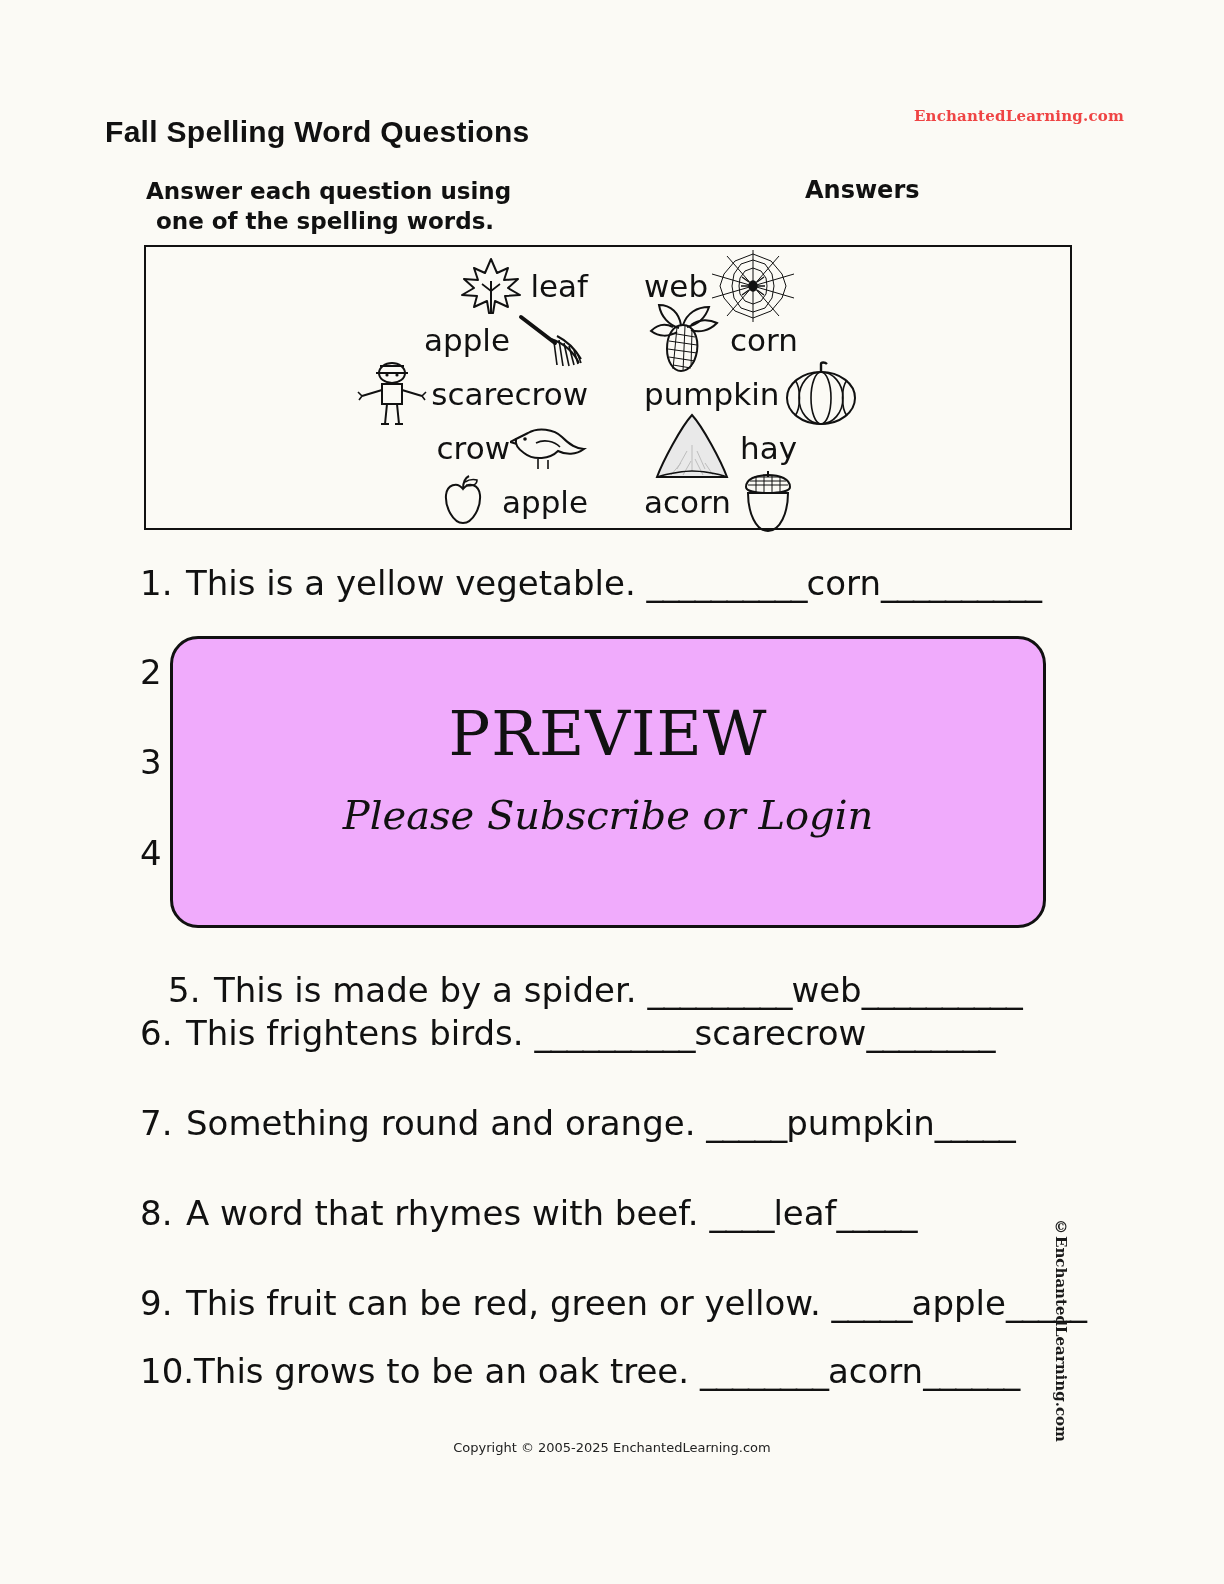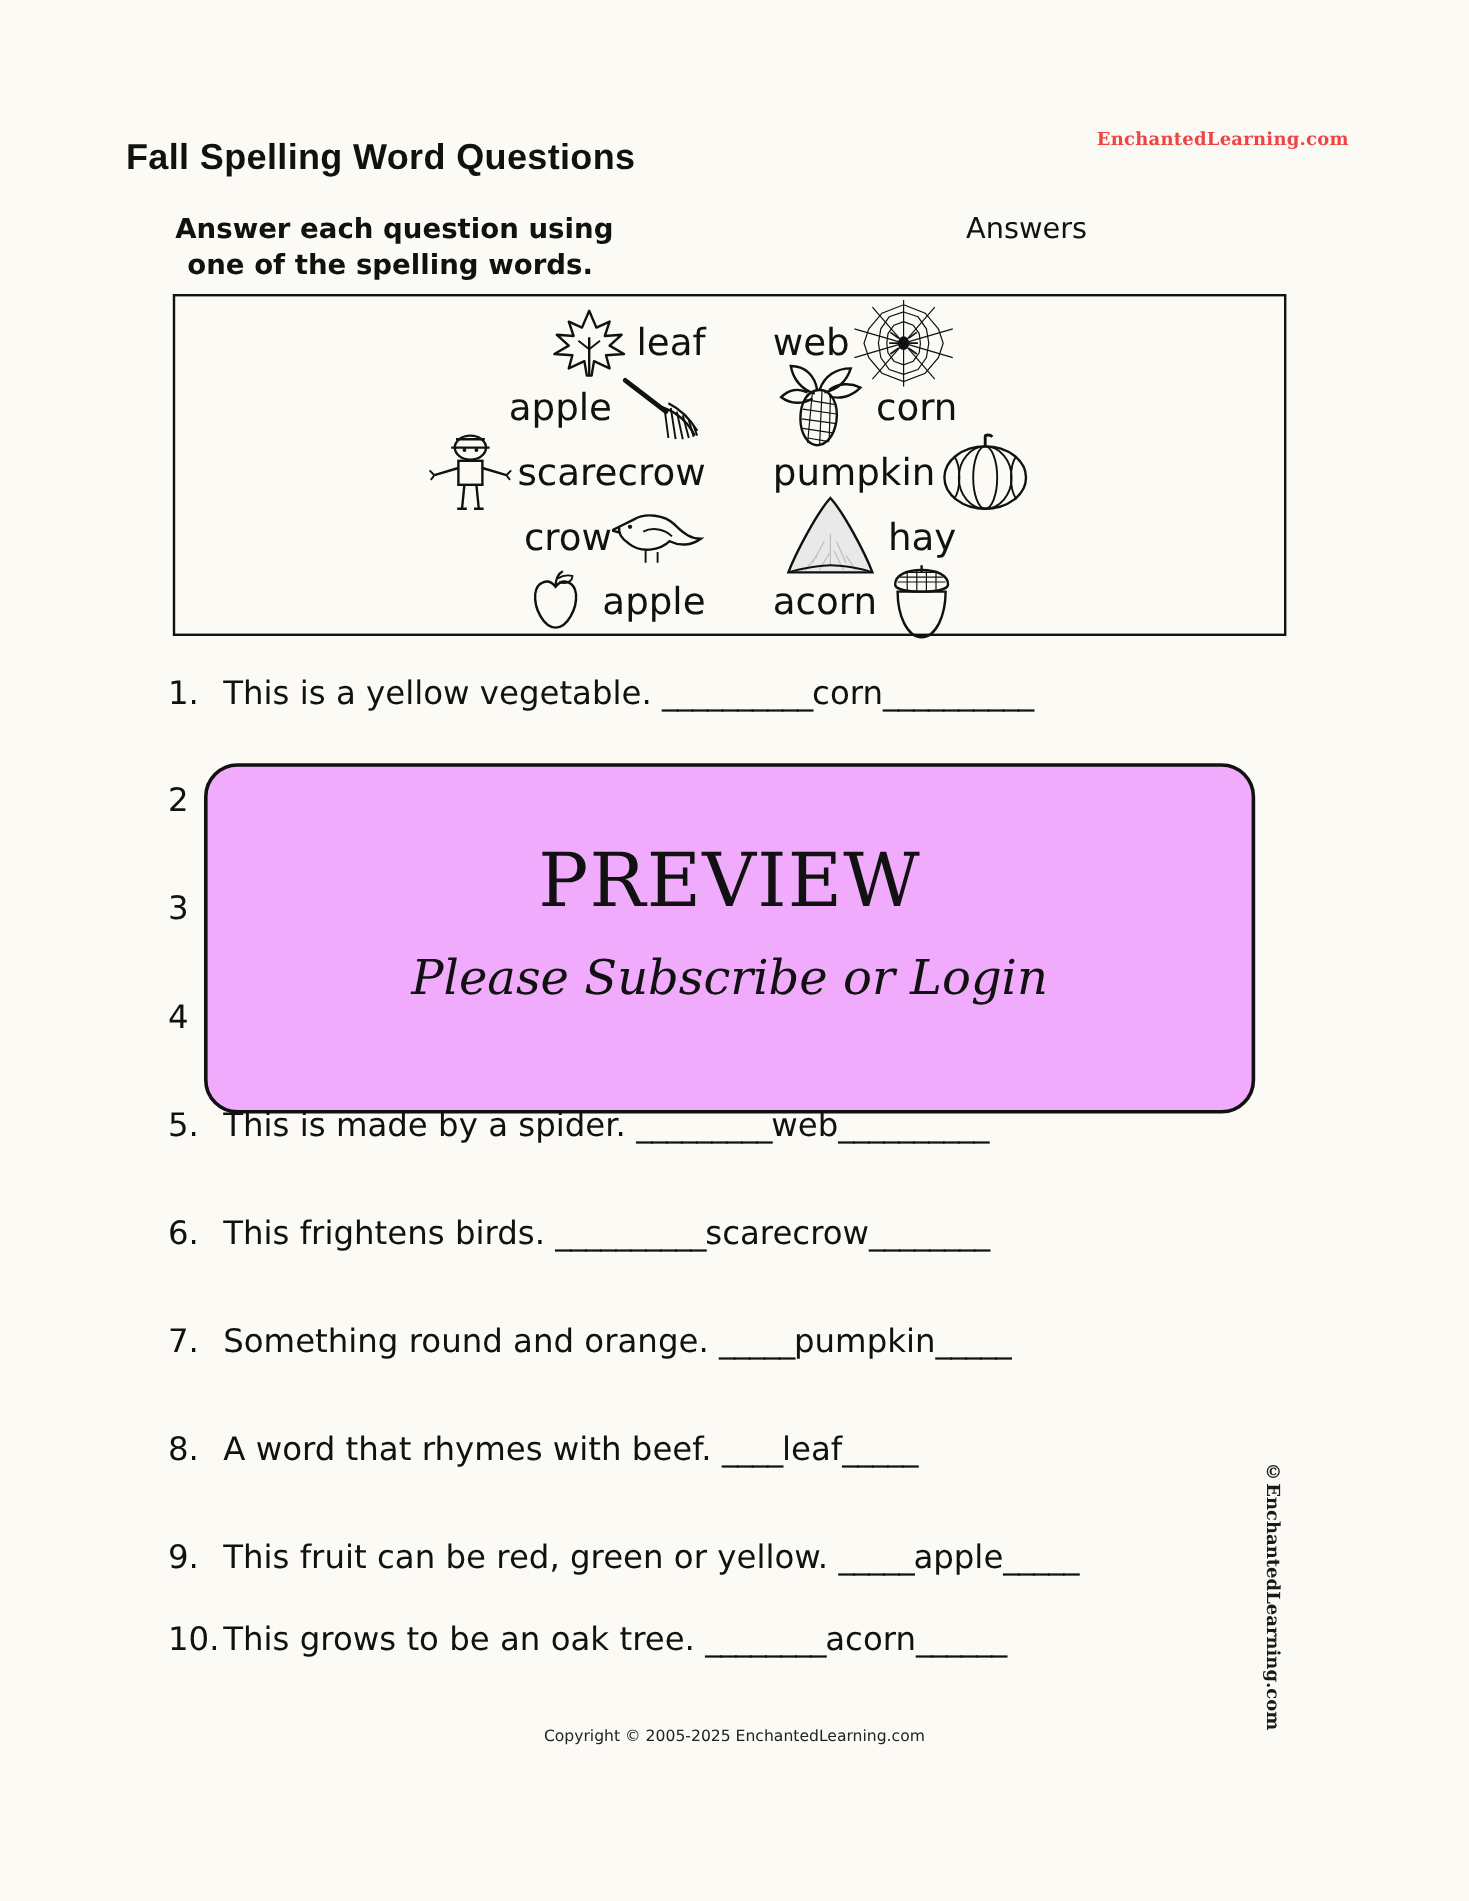--- a/index.html
+++ b/index.html
@@ -51,21 +51,21 @@
     line-height: 1.32;
     color: #111;
   }
   .instructions .line2 { display: block; padding-left: 10px; }
   .answers-label {
     position: absolute;
     top: 176px;
     left: 805px;
     font-family: "DejaVu Sans", sans-serif;
     font-size: 24px;
-    font-weight: normal;
+    font-weight: bold;
     color: #111;
   }
   
   .word-box {
     position: absolute;
     top: 245px;
     left: 144px;
     width: 928px;
     height: 285px;
     border: 2px solid #111;
@@ -99,21 +99,21 @@
     justify-content: center;
     flex: none;
   }
   .icon-slot svg { display: block; }
   
   .question {
     position: absolute;
     left: 140px;
     width: 940px;
     font-family: "DejaVu Sans", sans-serif;
-    font-size: 27px;
+    font-size: 34px;
     color: #111;
     white-space: nowrap;
   }
   .q-num { display: inline-block; min-width: 46px; }
   .q-ans {
     font-family: "DejaVu Sans", sans-serif;
   }
   .blank-pre, .blank-post {
     letter-spacing: -1px;
   }
@@ -351,21 +351,21 @@
   </div>
 
   <div class="question" style="top:742px;">
     <span class="q-num">3</span><span></span>
   </div>
 
   <div class="question" style="top:833px;">
     <span class="q-num">4</span><span></span>
   </div>
 
-  <div class="question" style="top:923px;">
+  <div class="question" style="top:970px;margin-left:28px;">
     <span class="q-num">5.</span><span>This is made by a spider.</span>
     <span class="blank-pre">_________</span><span class="q-ans">web</span><span class="blank-post">__________</span>
   </div>
 
   <div class="question" style="top:1013px;">
     <span class="q-num">6.</span><span>This frightens birds.</span>
     <span class="blank-pre">__________</span><span class="q-ans">scarecrow</span><span class="blank-post">________</span>
   </div>
 
   <div class="question" style="top:1103px;">

